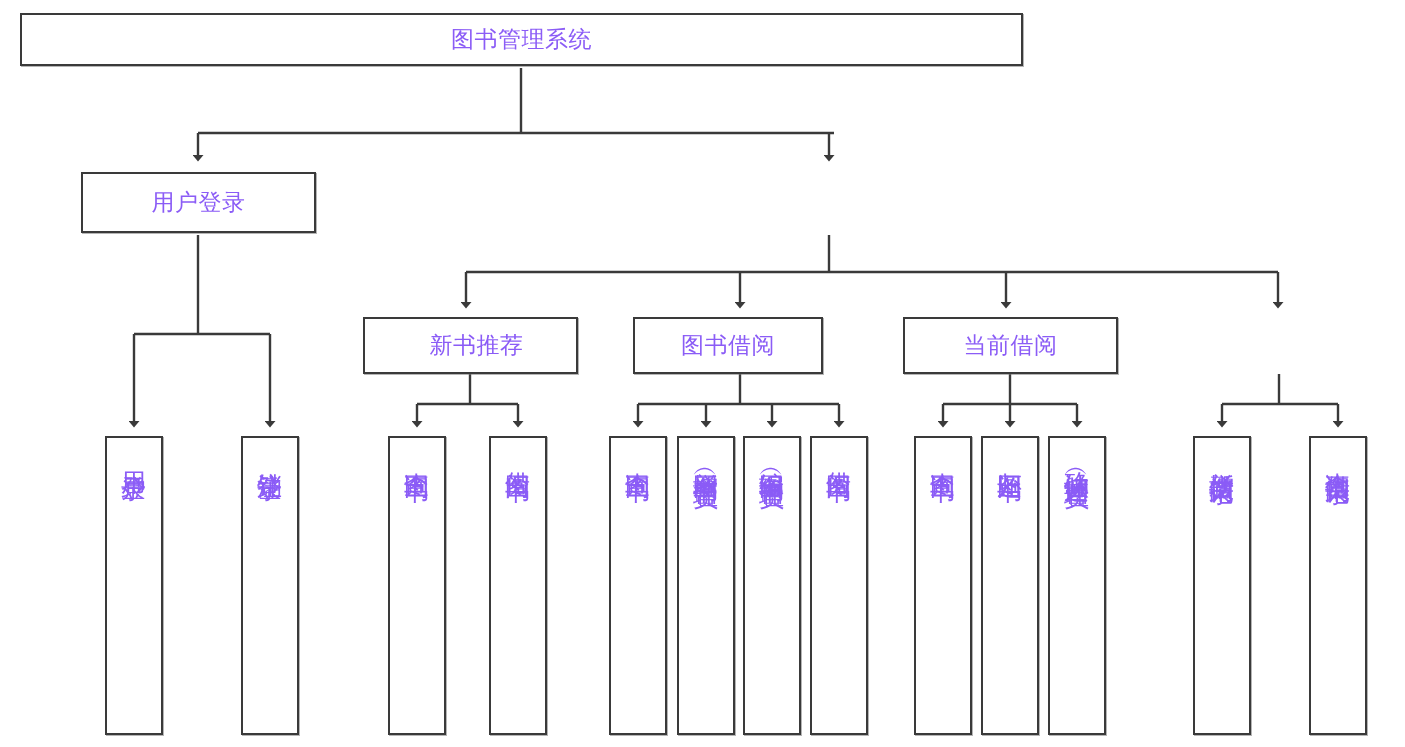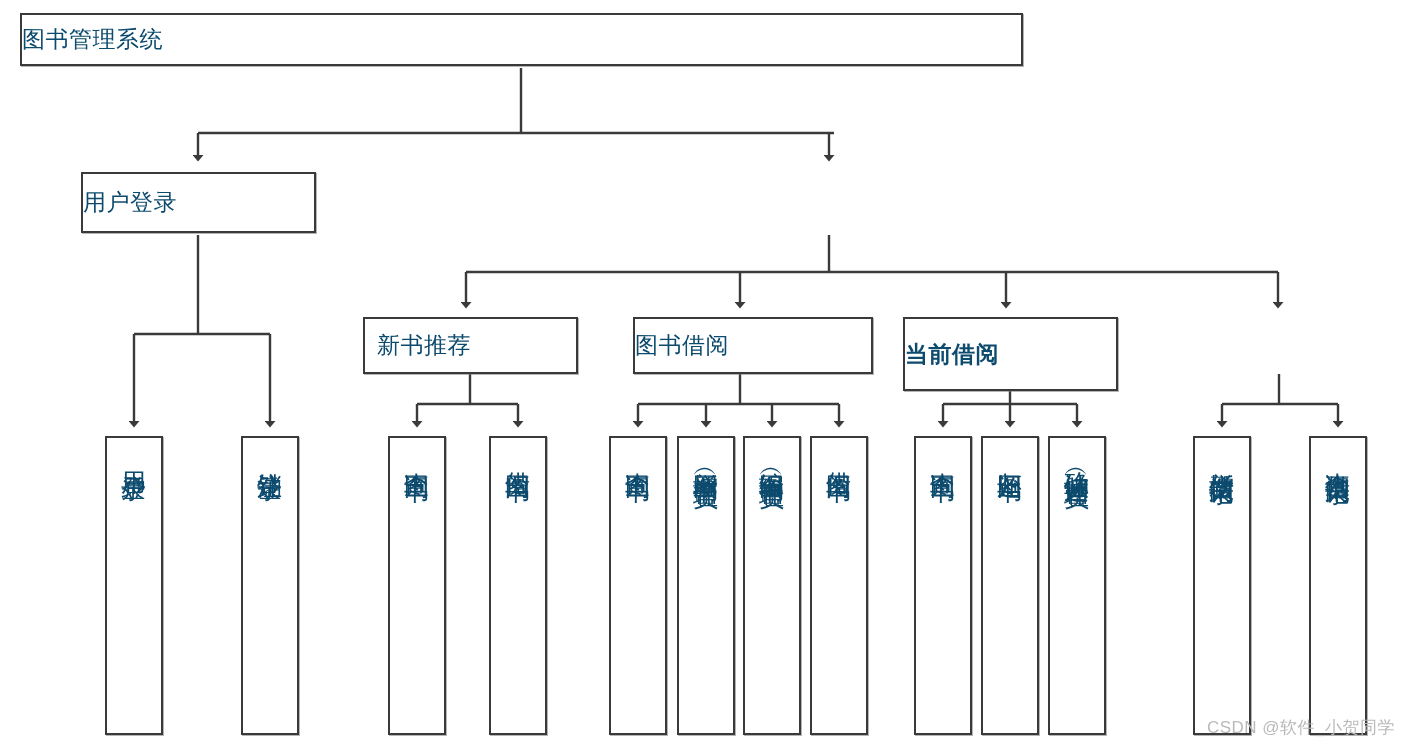--- a/index.html
+++ b/index.html
@@ -26,21 +26,22 @@
     height: 747px;
     pointer-events: none;
   }
   .node {
     position: absolute;
     box-sizing: border-box;
     background: #ffffff;
     border: 2px solid #3a3a3a;
     display: flex;
     align-items: center;
-    color: #0c4a6e;
+    justify-content: center;
+    color: #8b5cf6;
     box-shadow: 1px 1px 0 rgba(120,120,120,0.55);
   }
   .node-label {
     display: block;
     text-align: center;
     line-height: 1.06;
     white-space: nowrap;
   }
   .node.horizontal .node-label {
     font-size: 23px;
@@ -132,24 +133,24 @@
     <span class="node-label">图书管理系统</span>
   </div>
 
   <div class="node horizontal" style="left:81px; top:172px; width:235px; height:61px;">
     <span class="node-label">用户登录</span>
   </div>
 
   <div class="node horizontal" style="left:363px; top:317px; width:215px; height:57px;padding-left:12px;">
     <span class="node-label">新书推荐</span>
   </div>
-  <div class="node horizontal" style="left:633px; top:317px; width:240px; height:57px;">
+  <div class="node horizontal" style="left:633px; top:317px; width:190px; height:57px;">
     <span class="node-label">图书借阅</span>
   </div>
-  <div class="node horizontal" style="left:903px; top:317px; width:215px; height:74px;font-weight:bold;">
+  <div class="node horizontal" style="left:903px; top:317px; width:215px; height:57px;">
     <span class="node-label">当前借阅</span>
   </div>
 
   <div class="node vertical" style="left:105px; top:436px; width:58px; height:299px;">
     <span class="node-label">用户登录</span>
   </div>
   <div class="node vertical" style="left:241px; top:436px; width:58px; height:299px;">
     <span class="node-label">注销登录</span>
   </div>
 
@@ -183,15 +184,14 @@
     <span class="node-label">确认归还（管理员）</span>
   </div>
 
   <div class="node vertical" style="left:1193px; top:436px; width:58px; height:299px;">
     <span class="node-label">新增借阅记录</span>
   </div>
   <div class="node vertical" style="left:1309px; top:436px; width:58px; height:299px;">
     <span class="node-label">查询借阅记录</span>
   </div>
 
-  <div class="watermark">CSDN @软件_小贺同学</div>
 
 </div>
 
 </body></html>

